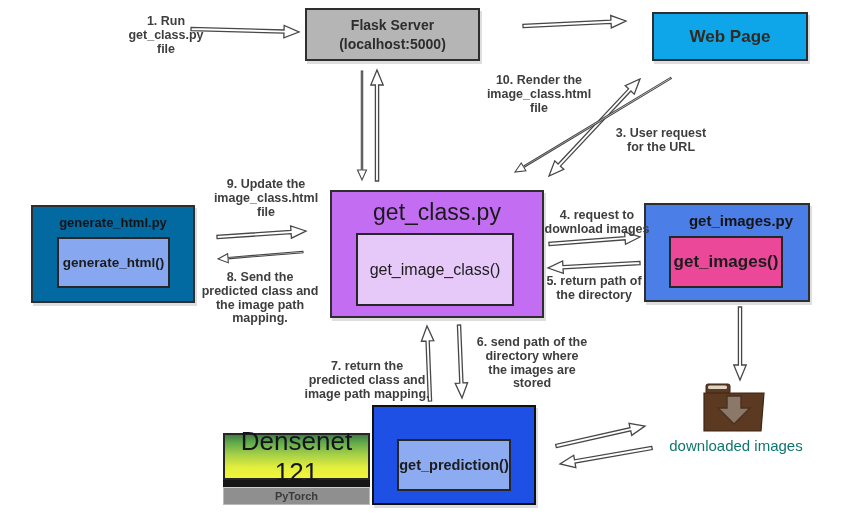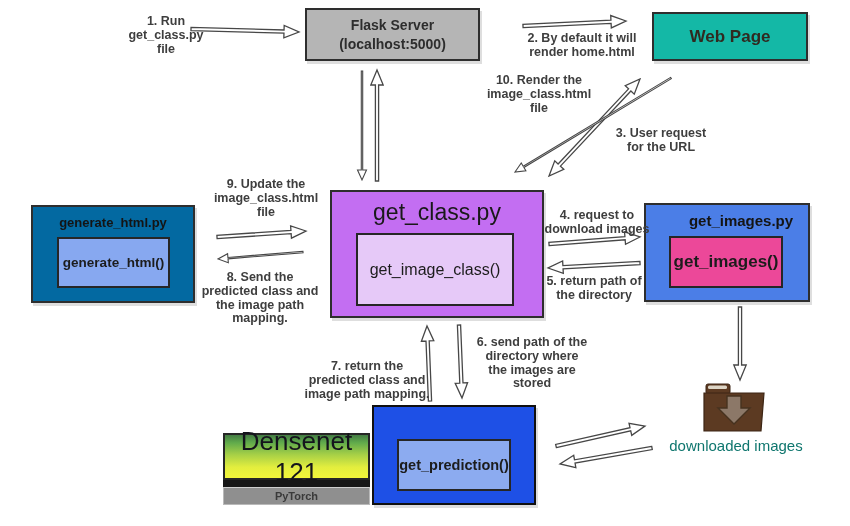--- a/index.html
+++ b/index.html
@@ -6,21 +6,21 @@
   #canvas{position:relative;width:850px;height:526px;background:#ffffff;overflow:hidden;
           font-family:"Liberation Sans","DejaVu Sans",sans-serif;border-radius:25px;}
   #arrow-layer{position:absolute;left:0;top:0;z-index:1;}
   .node{position:absolute;z-index:2;box-sizing:border-box;border:2px solid #2e2e2e;
         display:flex;align-items:center;justify-content:center;text-align:center;
         box-shadow:2px 3px 0 rgba(0,0,0,0.13);}
   .note{position:absolute;z-index:3;text-align:center;font-size:12.5px;font-weight:600;
         color:#3e3e3e;line-height:1.1;white-space:pre-line;}
   .flask{left:305px;top:8px;width:175px;height:53px;background:#b5b5b5;
          font-size:14px;font-weight:600;color:#2d2d2d;line-height:1.3;white-space:pre-line;}
-  .web{left:652px;top:12px;width:156px;height:49px;background:#14b8a6;
+  .web{left:652px;top:12px;width:156px;height:49px;background:#0ea5e9;
        font-size:17px;font-weight:600;color:#302a20;}
   .module{display:block;}
   .module .mod-title{display:block;text-align:center;font-weight:600;color:#141414;}
   .module .inner{position:absolute;box-sizing:border-box;border:2px solid #262626;
                  display:flex;align-items:center;justify-content:center;
                  text-align:center;color:#1c1c1c;}
   .getclass{left:330px;top:190px;width:214px;height:128px;background:#c36ef2;}
   .getclass .mod-title{margin-top:7px;font-size:23px;font-weight:500;color:#191919;}
   .getclass .inner{left:24px;top:41px;width:158px;height:73px;background:#e6c9f8;font-size:16px;font-weight:500;}
   .genhtml{left:31px;top:205px;width:164px;height:98px;background:#0369a1;}
@@ -62,22 +62,20 @@
       <path d="M431.59872153395486,400.9360511386418 L429.19824210918796,340.9240655194686 L433.7945665193082,340.7402125430638 L427,326 L421.404474631158,341.23581621858983 L426.00079904127824,341.051963242185 L428.40127846604514,401.0639488613582 Z" fill="#ffffff" stroke="#474747" stroke-width="1.3"></path>
       <path d="M457.40134938879834,325.06569797032336 L459.78543091701687,383.0783484903079 L455.18931040981215,383.26723015498754 L462,398 L467.5788526466249,382.7580708849816 L462.9827321394202,382.9469525496612 L460.59865061120166,324.93430202967664 Z" fill="#ffffff" stroke="#474747" stroke-width="1.3"></path>
       <path d="M738.4,307 L738.4,365 L733.8,365 L740,380 L746.2,365 L741.6,365 L741.6,307 Z" fill="#ffffff" stroke="#474747" stroke-width="1.3"></path>
       <path d="M556.3508021264977,447.56106946291465 L630.7157759116726,430.8498393988304 L631.7243320253534,435.33791410471014 L645,426 L629.0056155449964,423.23962576712137 L630.0141716586772,427.7277004730011 L555.6491978735023,444.43893053708535 Z" fill="#ffffff" stroke="#474747" stroke-width="1.3"></path>
       <path d="M651.725854120398,446.42366119228853 L574.5040304426932,459.8535435710198 L573.7158610388374,455.3215694988493 L560,464 L575.840491605753,467.53819525861326 L575.0523222018971,463.00622118644276 L652.274145879602,449.57633880771147 Z" fill="#ffffff" stroke="#474747" stroke-width="1.3"></path>
     </svg>
 
   <div class="note" style="left:116px;top:15px;width:100px;">1. Run
 get_class.py
 file</div>
-  <div class="note" style="left:521px;top:32px;width:122px;">2. By default it will
-render home.html</div>
   <div class="note" style="left:483px;top:74px;width:112px;">10. Render the
 image_class.html
 file</div>
   <div class="note" style="left:606px;top:127px;width:110px;">3. User request
 for the URL</div>
   <div class="note" style="left:211px;top:178px;width:110px;">9. Update the
 image_class.html
 file</div>
   <div class="note" style="left:198px;top:271px;width:124px;">8. Send the
 predicted class and

